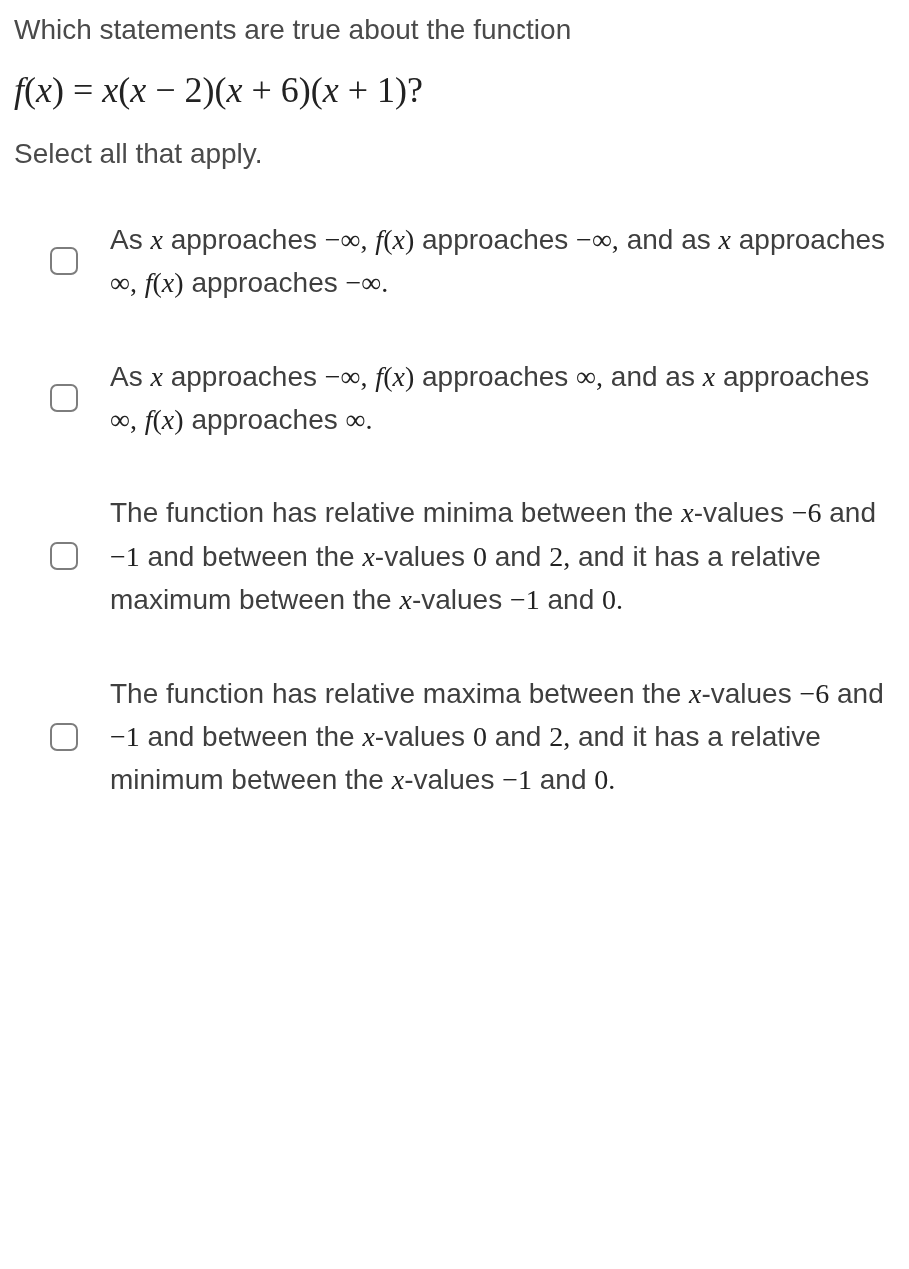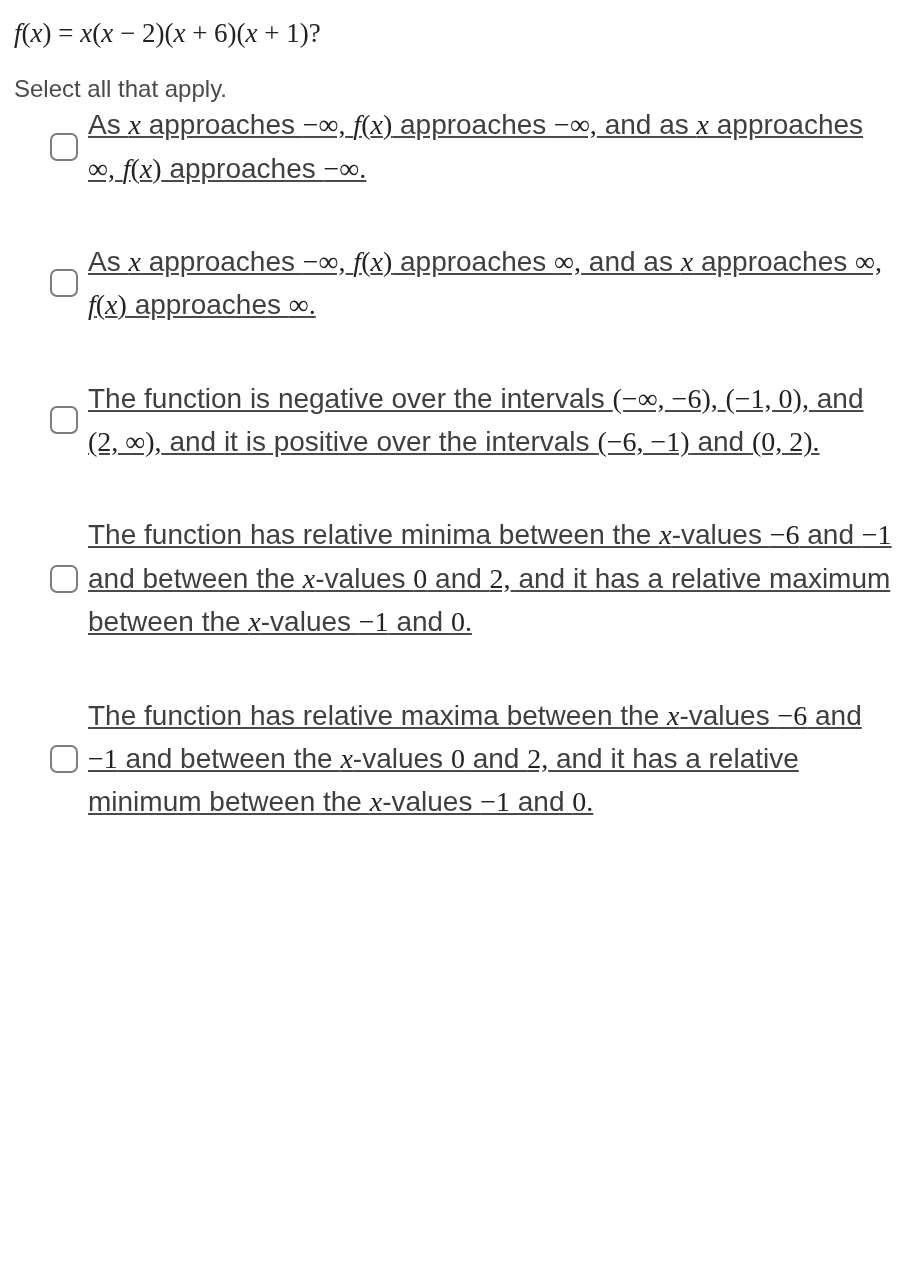--- a/index.html
+++ b/index.html
@@ -14,38 +14,38 @@
     padding: 10px 14px;
     color: #4a4a4a;
   }
   .question-stem {
     font-size: 28px;
     line-height: 1.45;
     color: #4a4a4a;
     margin-bottom: 22px;
   }
   .formula-line {
-    font-size: 27px;
-    margin-top: 4px;
+    font-size: 36px;
+    margin-top: 13px;
     font-family: 'Times New Roman', Times, serif;
     color: #222;
   }
   .instruction {
-    font-size: 24px;
+    font-size: 28px;
     color: #4a4a4a;
+    margin-bottom: 48px;
   }
   .options {
     padding-left: 36px;
   }
   .option-row {
     display: flex;
     align-items: center;
     margin-bottom: 50px;
-    gap: 10px;
-    text-decoration: underline;
+    gap: 32px;
   }
   .option-row:last-child {
     margin-bottom: 12px;
   }
   .checkbox {
     width: 28px;
     height: 28px;
     min-width: 28px;
     border: 2.5px solid #7d7d7d;
     border-radius: 7px;
@@ -63,20 +63,21 @@
     color: #222;
   }
   .mi {
     font-style: italic;
   }
 </style>
 </head>
 <body>
 
 <div class="question-stem">
+  <div>Which statements are true about the function</div>
   <div class="formula-line">
     <span class="math"><span class="mi">f</span>(<span class="mi">x</span>) = <span class="mi">x</span>(<span class="mi">x</span> − 2)(<span class="mi">x</span> + 6)(<span class="mi">x</span> + 1)?</span>
   </div>
 </div>
 
 <div class="instruction">Select all that apply.</div>
 
 <div class="options">
 
   <div class="option-row">
@@ -86,26 +87,20 @@
     </div>
   </div>
 
   <div class="option-row">
     <div class="checkbox"></div>
     <div class="option-text">
       As <span class="math mi">x</span> approaches <span class="math">−∞,</span> <span class="math"><span class="mi">f</span>(<span class="mi">x</span>)</span> approaches <span class="math">∞,</span> and as <span class="math mi">x</span> approaches <span class="math">∞,</span> <span class="math"><span class="mi">f</span>(<span class="mi">x</span>)</span> approaches <span class="math">∞.</span>
     </div>
   </div>
 
-  <div class="option-row">
-    <div class="checkbox"></div>
-    <div class="option-text">
-      The function is negative over the intervals <span class="math">(−∞, −6),</span> <span class="math">(−1, 0),</span> and <span class="math">(2, ∞),</span> and it is positive over the intervals <span class="math">(−6, −1)</span> and <span class="math">(0, 2).</span>
-    </div>
-  </div>
 
 
   <div class="option-row">
     <div class="checkbox"></div>
     <div class="option-text">
       The function has relative minima between the <span class="math mi">x</span>-values <span class="math">−6</span> and <span class="math">−1</span> and between the <span class="math mi">x</span>-values <span class="math">0</span> and <span class="math">2,</span> and it has a relative maximum between the <span class="math mi">x</span>-values <span class="math">−1</span> and <span class="math">0.</span>
     </div>
   </div>
 
   <div class="option-row">

